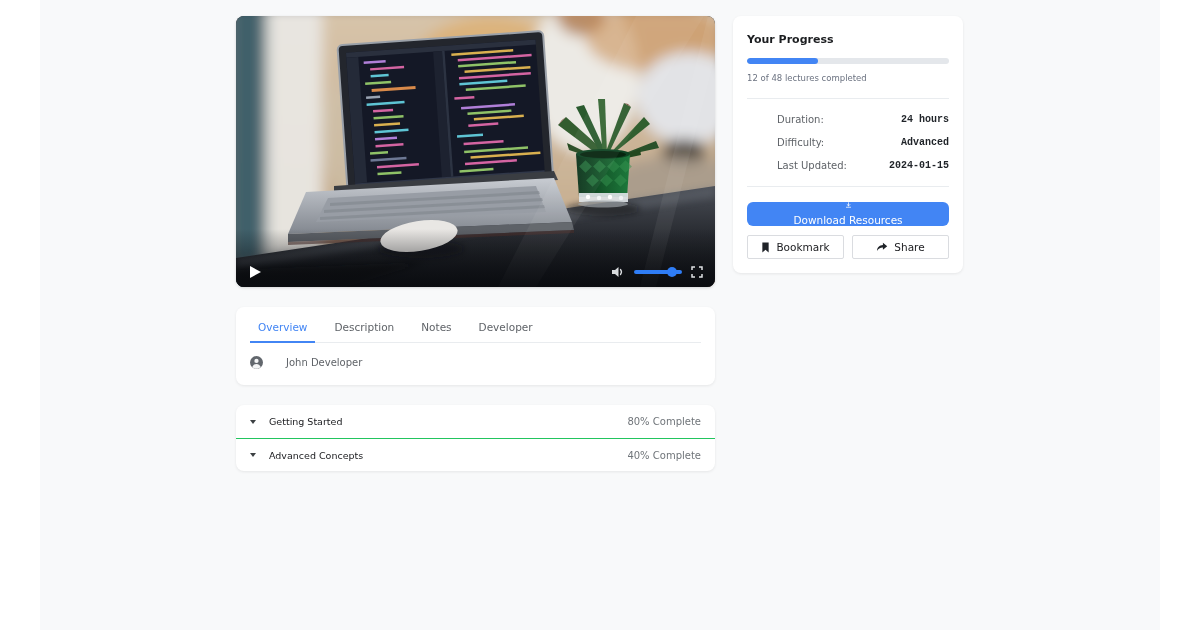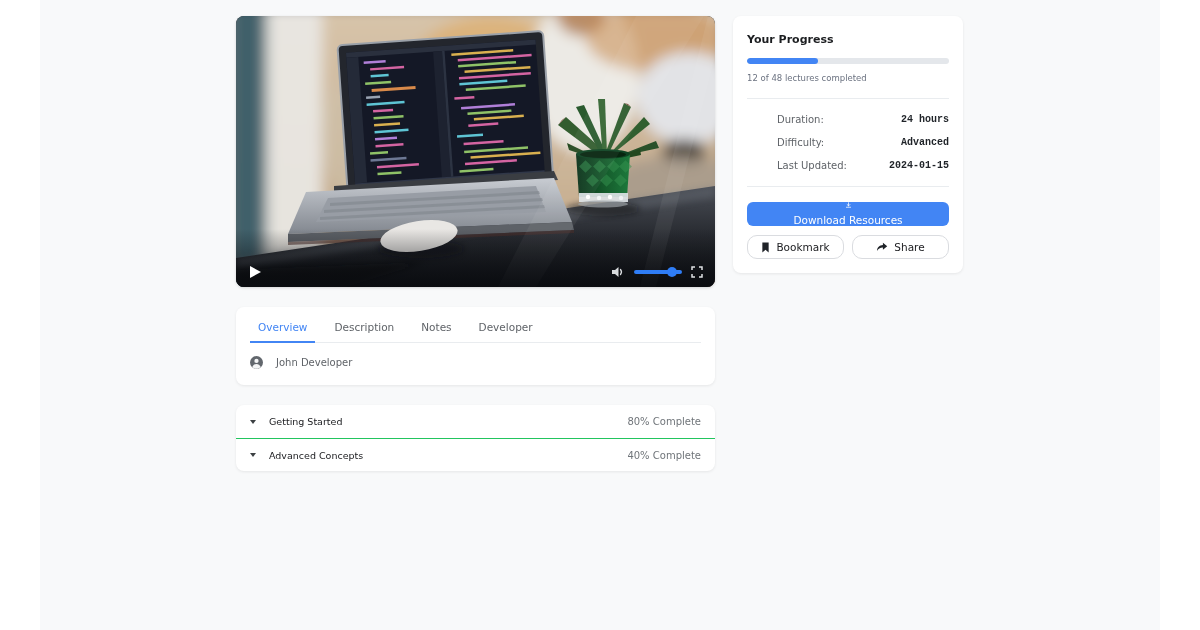--- a/index.html
+++ b/index.html
@@ -20,21 +20,21 @@
 
   
   .card { background:#ffffff; border-radius:8px; box-shadow:0 1px 3px rgba(0,0,0,.08); }
 
   
   .tabs-card { margin-top:20px; padding:4px 14px 16px; }
   .tabs-row { display:flex; border-bottom:1px solid #e9ecef; }
   .tab { padding:10px 8px 8px; margin-right:11px; font-size:10.5px; color:#5f6368; cursor:pointer; border-bottom:2px solid transparent; margin-bottom:-1px; }
   .tab.active { color:#4285f4; border-bottom-color:#4285f4; }
   .course-title { margin-top:16px; font-size:14.5px; font-weight:bold; color:#1c1e21; letter-spacing:.2px; }
-  .instructor { margin-top:13px; display:flex; align-items:center; gap:13px; font-size:10px; color:#5f6368; }
+  .instructor { margin-top:13px; display:flex; align-items:center; gap:23px; font-size:10px; color:#5f6368; }
 
   
   .sections-card { margin-top:20px; }
   .section-row { display:flex; align-items:center; height:33px; padding:0 14px; cursor:pointer; }
   .section-row + .section-row { border-top:1px solid #22c55e; }
   .caret { width:0; height:0; border-left:3.5px solid transparent; border-right:3.5px solid transparent; border-top:4.5px solid #3c4043; }
   .section-title { margin-left:13px; font-size:9.5px; font-weight:500; color:#202124; }
   .section-status { margin-left:auto; font-size:10px; color:#70757a; }
 
   
@@ -43,21 +43,21 @@
   .progress-track { margin-top:12px; height:6px; border-radius:3px; background:#e4e7eb; overflow:hidden; }
   .progress-fill { height:100%; border-radius:3px; background:#4285f4; width:35%; }
   .progress-note { margin-top:9px; font-size:8.5px; color:#6b7280; }
   .sb-divider { border:none; border-top:1px solid #e9ecef; margin:15px 0; }
   .meta-row { display:flex; justify-content:space-between; align-items:flex-start; margin-top:12px;margin-left:30px; }
   .meta-row:first-child { margin-top:0; }
   .meta-label { font-size:10px; color:#5f6368; }
   .meta-value { font-size:10px; font-weight:600; color:#1f2328;font-family:Liberation Mono, monospace; }
   .btn-primary { width:100%; height:24px; border:none; border-radius:6px; background:#4285f4; color:#ffffff; font-size:10.5px; font-family:inherit; display:flex; align-items:center; justify-content:center; gap:6px; cursor:pointer;flex-direction:column; }
   .btn-row { display:flex; gap:8px; margin-top:9px; }
-  .btn-outline { flex:1; height:24px; border:1px solid #dadce0; border-radius:10px; background:#ffffff; color:#202124; font-size:10.5px; font-weight:500; font-family:inherit; display:flex; align-items:center; justify-content:center; gap:6px; cursor:pointer; }
+  .btn-outline { flex:1; height:24px; border:1px solid #dadce0; border-radius:2px; background:#ffffff; color:#202124; font-size:10.5px; font-weight:500; font-family:inherit; display:flex; align-items:center; justify-content:center; gap:6px; cursor:pointer; }
 </style>
 </head>
 <body>
 
 <div class="canvas">
   <div class="container">
     <div class="content">
 
       <div class="main-col">
 

